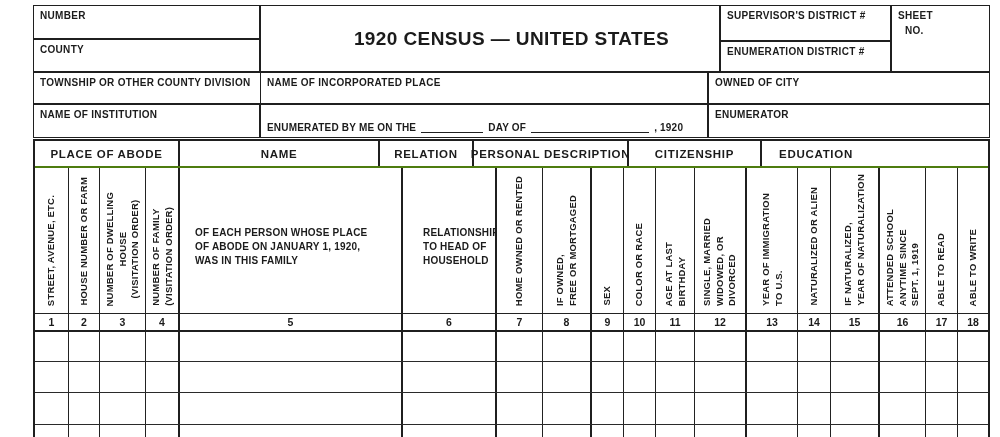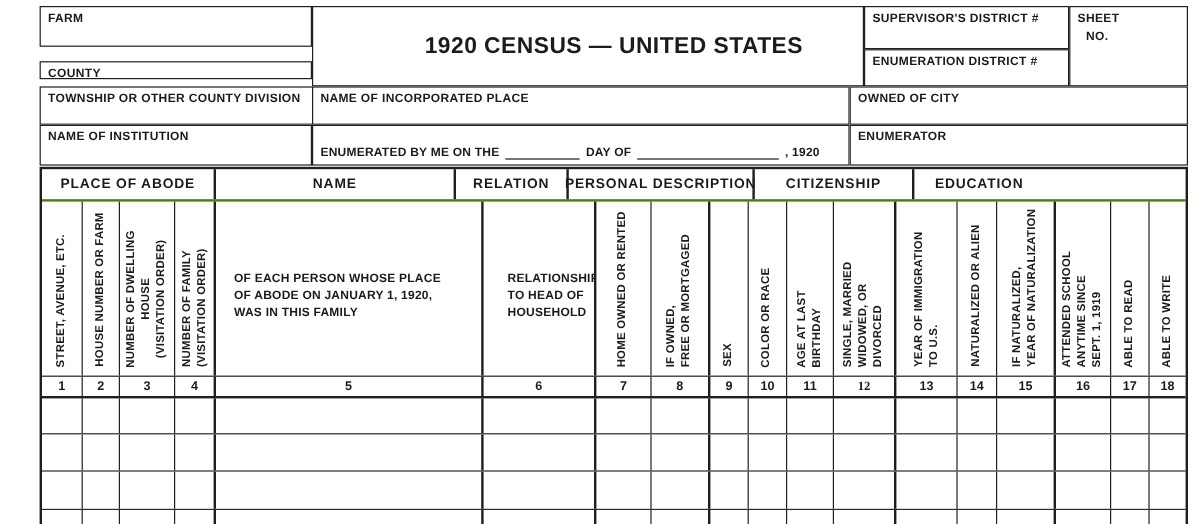--- a/index.html
+++ b/index.html
@@ -58,23 +58,23 @@
     box-sizing:border-box;display:flex;align-items:center;justify-content:center;
     font-size:10.5px;font-weight:bold;
   }
 </style>
 </head>
 <body>
 
 <div class="page">
 
   <div class="box" style="left:33px;top:5px;width:227px;height:34px;">
-    <div class="lbl">FARM</div>
-  </div>
-  <div class="box" style="left:33px;top:51px;width:227px;height:15px;">
+    <div class="lbl">NUMBER</div>
+  </div>
+  <div class="box" style="left:33px;top:39px;width:227px;height:33px;">
     <div class="lbl">COUNTY</div>
   </div>
   <div class="box" style="left:33px;top:72px;width:269px;height:32px;">
     <div class="lbl">TOWNSHIP OR OTHER COUNTY DIVISION</div>
   </div>
   <div class="box" style="left:33px;top:104px;width:227px;height:34px;">
     <div class="lbl">NAME OF INSTITUTION</div>
   </div>
 
   <div class="box" style="left:260px;top:5px;width:460px;height:67px;"></div>
@@ -196,21 +196,21 @@
         <div class="cell ncell br1" style="width: 31px;">2</div>
         <div class="cell ncell br1" style="width: 46px;">3</div>
         <div class="cell ncell br2" style="width: 34px;">4</div>
         <div class="cell ncell br2" style="width: 223px;">5</div>
         <div class="cell ncell br2" style="width: 94px;">6</div>
         <div class="cell ncell br1" style="width: 46px;">7</div>
         <div class="cell ncell br2" style="width: 49px;">8</div>
         <div class="cell ncell br1" style="width: 32px;">9</div>
         <div class="cell ncell br1" style="width: 32px;">10</div>
         <div class="cell ncell br1" style="width: 39px;">11</div>
-        <div class="cell ncell br2" style="width: 52px; font-family: Liberation Serif, serif;">12</div>
+        <div class="cell ncell br2" style="width: 52px;">12</div>
         <div class="cell ncell br1" style="width: 51px;">13</div>
         <div class="cell ncell br1" style="width: 33px;">14</div>
         <div class="cell ncell br2" style="width: 49px;">15</div>
         <div class="cell ncell br1" style="width: 46px;">16</div>
         <div class="cell ncell br1" style="width: 32px;">17</div>
         <div class="cell ncell" style="width: 30px;">18</div>
       </div>
     <div id="body-rows">
         <div class="row drow" style="height: 30px;">
           <div class="cell br1" style="width: 34px;"></div>

